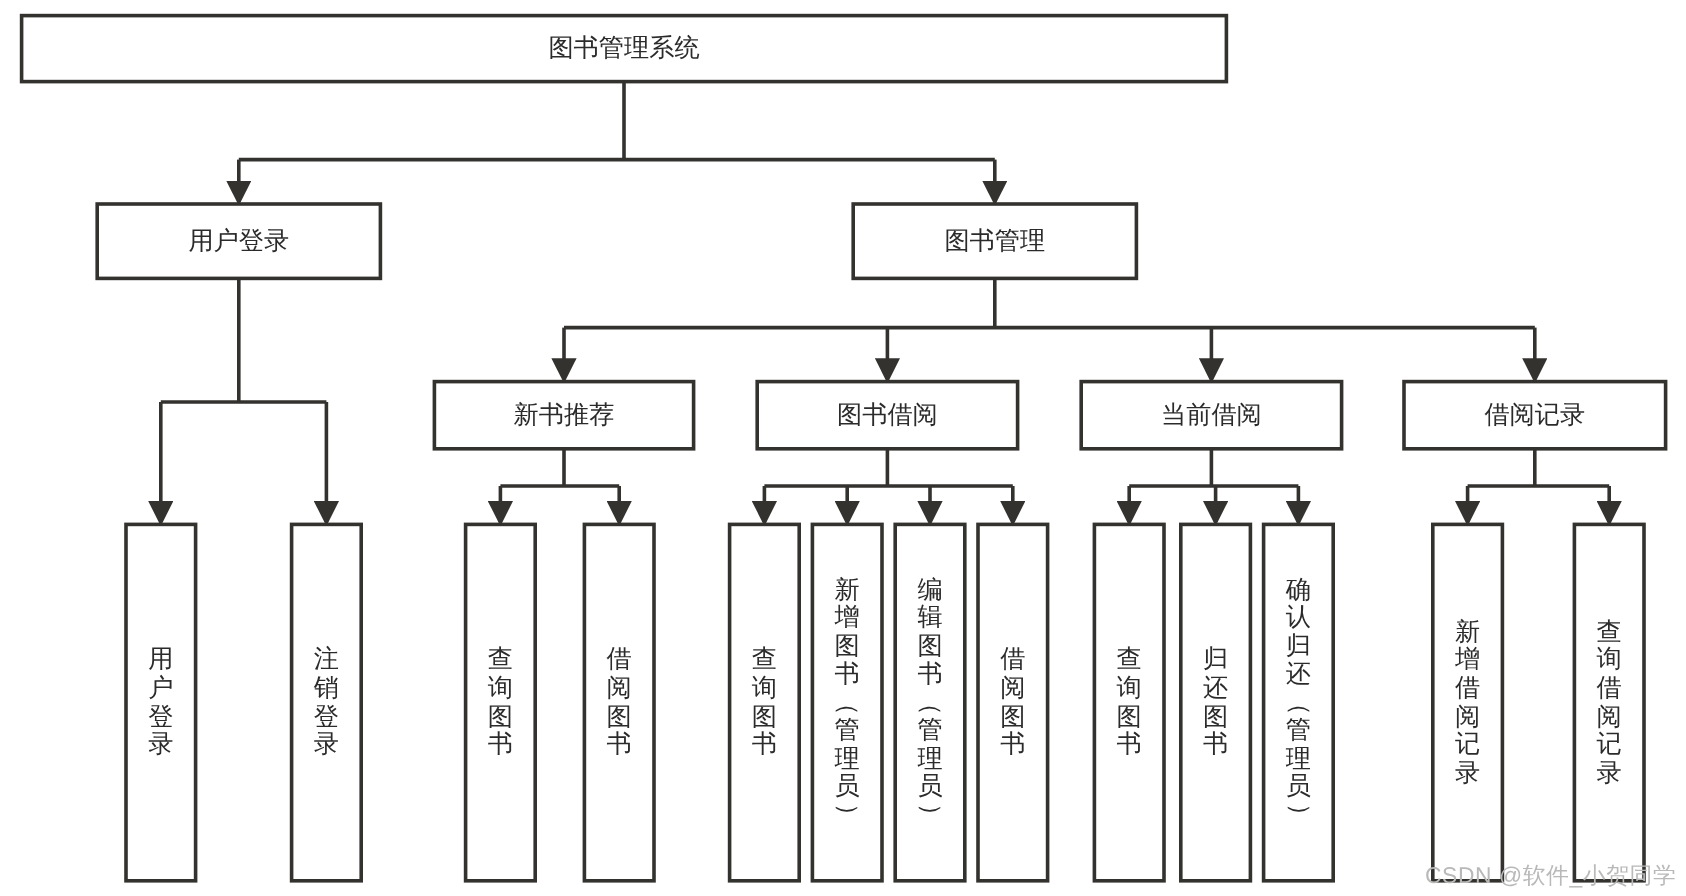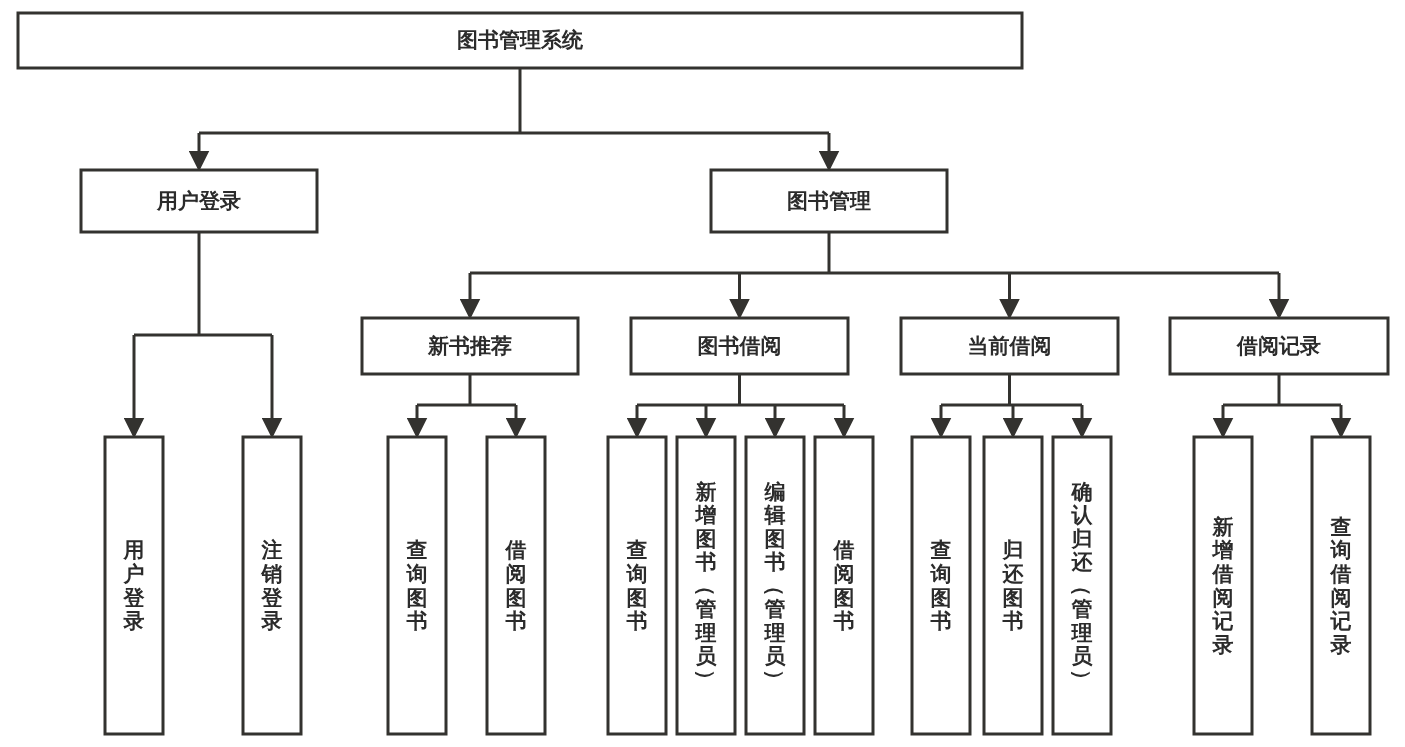--- a/index.html
+++ b/index.html
@@ -11,21 +11,20 @@
     width: 1405px;
     height: 747px;
     font-family: "Liberation Sans", "DejaVu Sans", sans-serif;
     overflow: hidden;
   }
   #diagram-root {
     position: relative;
     width: 1405px;
     height: 747px;
     background: #ffffff;
-    font-weight: bold;
   }
   svg.flow {
     position: absolute;
     top: 0;
     left: 0;
     width: 1405px;
     height: 747px;
   }
   .node-box {
     fill: #ffffff;
@@ -251,13 +250,14 @@
       <div class="leaf-label" style="left: 1312px; top: 437px; width: 58px; height: 297px;">
         <span class="ch">查</span>
         <span class="ch">询</span>
         <span class="ch">借</span>
         <span class="ch">阅</span>
         <span class="ch">记</span>
         <span class="ch">录</span>
       </div>
     </div>
 
+  <div class="watermark">CSDN @软件_小贺同学</div>
 </div>
 
 </body></html>

